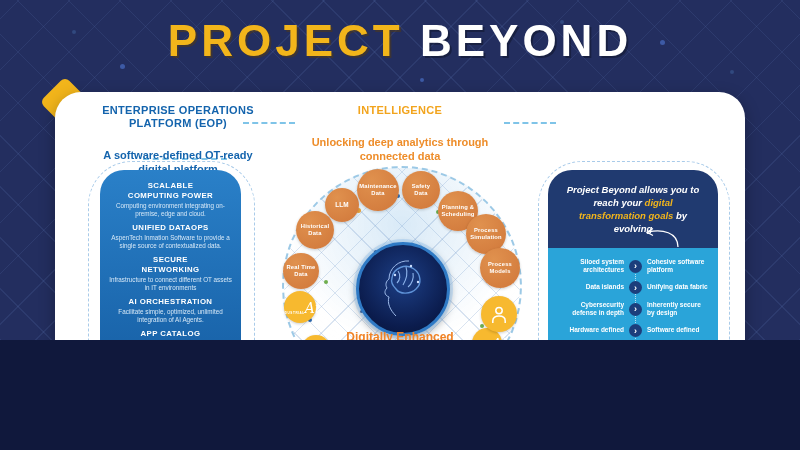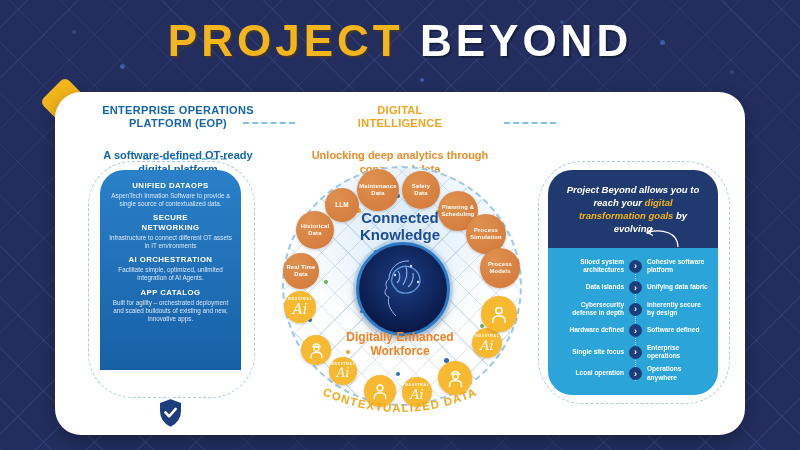--- a/index.html
+++ b/index.html
@@ -1,16 +1,16 @@
 <!DOCTYPE html>
 <html><head>
 <meta charset="utf-8">
 <style>
   html,body{margin:0;padding:0;background:#10183c;}
-  .stage{position:relative;width:800px;height:450px;background:#232e5f;overflow:hidden;
+  .stage{position:relative;width:800px;height:340px;background:#232e5f;overflow:hidden;
          font-family:"Liberation Sans",sans-serif;}
   .stage::before{content:"";position:absolute;inset:0;pointer-events:none;
     background:
       repeating-linear-gradient(45deg, rgba(88,114,175,.18) 0 1px, transparent 1px 36px),
       repeating-linear-gradient(-45deg, rgba(88,114,175,.18) 0 1px, transparent 1px 36px);}
   .bg-dot{position:absolute;border-radius:50%;}
 
   
   .title{position:absolute;top:16px;left:0;width:100%;text-align:center;
          font-weight:bold;font-size:44px;letter-spacing:4px;white-space:nowrap;}
@@ -64,21 +64,21 @@
   .brain{position:absolute;left:356px;top:242px;width:88px;height:88px;border-radius:50%;z-index:3;
          background:radial-gradient(circle at 50% 40%,#1d3f86 0%,#0b1c4d 68%,#071333 100%);
          border:3px solid #2f7ac5;box-shadow:0 0 0 3px rgba(140,190,235,.4),0 3px 8px rgba(0,0,0,.35);}
   .workforce-label{position:absolute;left:328px;top:331px;width:144px;text-align:center;z-index:3;
                    font-weight:bold;font-size:12px;color:#f08326;line-height:1.15;}
   .node{position:absolute;border-radius:50%;display:flex;align-items:center;justify-content:center;
         text-align:center;color:#fff;font-weight:bold;z-index:2;box-shadow:0 1px 3px rgba(0,0,0,.2);}
   .node.orange{background:radial-gradient(circle at 35% 28%,#e0914e,#d0773a);
                font-size:5.8px;line-height:1.25;letter-spacing:.2px;padding:3px;box-sizing:border-box;}
   .node.yellow{background:#f7b92f;}
-  .ai-badge{display:flex;flex-direction:column;align-items:center;line-height:1;}
+  .ai-badge{display:flex;flex-direction:row;align-items:flex-end;line-height:1;}
   .ai-small{font-size:3px;letter-spacing:.6px;font-weight:bold;}
   .ai-big{font-family:"DejaVu Serif",serif;font-style:italic;font-weight:normal;font-size:14px;margin-top:1px;}
   .arc-svg{position:absolute;left:298px;top:381px;z-index:2;}
 
   
   .right-dashed{position:absolute;left:538px;top:161px;width:190px;height:241px;
                 border:1.5px dashed #a9cbe9;border-radius:44px;}
   .right-navy{position:absolute;left:548px;top:170px;width:170px;height:78px;box-sizing:border-box;
               background:#203a70;border-radius:24px 24px 0 0;color:#fff;font-style:italic;font-weight:bold;
               font-size:9.5px;text-align:center;padding:13px 14px 0;line-height:1.38;}
@@ -120,20 +120,25 @@
   <div class="col-head left-head">
     <div class="h-line">ENTERPRISE OPERATIONS</div>
     <div class="h-line">PLATFORM (EOP)</div>
     <div class="h-sub">A software-defined OT-ready digital platform</div>
   </div>
 
   <div class="left-dashed"></div>
 
   <div class="left-box">
     <div class="feature">
+      <div class="f-title">SCALABLE</div>
+      <div class="f-title">COMPUTING POWER</div>
+      <div class="f-desc">Computing environment integrating on-premise, edge and cloud.</div>
+    </div>
+    <div class="feature">
       <div class="f-title">UNIFIED DATAOPS</div>
       <div class="f-desc">AspenTech Inmation Software to provide a single source of contextualized data.</div>
     </div>
     <div class="feature">
       <div class="f-title">SECURE</div>
       <div class="f-title">NETWORKING</div>
       <div class="f-desc">Infrastructure to connect different OT assets in IT environments</div>
     </div>
     <div class="feature">
       <div class="f-title">AI ORCHESTRATION</div>
@@ -145,21 +150,20 @@
     </div>
   </div>
 
 
   <svg class="shield" width="27" height="32" viewBox="0 0 27 32">
     <path d="M13.5,1 L25,5.2 V14 C25,22.5 20.2,27.8 13.5,31 C6.8,27.8 2,22.5 2,14 V5.2 Z" fill="#1c3e7c" stroke="#ffffff" stroke-width="2"></path>
     <path d="M8.5,15.5 l3.6,3.8 l6.6,-7.4" fill="none" stroke="#ffffff" stroke-width="2.6" stroke-linecap="round" stroke-linejoin="round"></path>
   </svg>
 
   <div class="col-head center-head">
-    <div class="h-line">DIGITAL</div>
     <div class="h-line">INTELLIGENCE</div>
     <div class="h-sub">Unlocking deep analytics through connected data</div>
   </div>
 
   <div class="big-circle">
     <span class="net-dot" style="left:30px;top:62px;width:4px;height:4px;background:#2f6db5;"></span>
     <span class="net-dot" style="left:72px;top:40px;width:5px;height:5px;background:#e8a33d;"></span>
     <span class="net-dot" style="left:112px;top:26px;width:4px;height:4px;background:#2f6db5;"></span>
     <span class="net-dot" style="left:152px;top:42px;width:4px;height:4px;background:#6fae4e;"></span>
     <span class="net-dot" style="left:192px;top:72px;width:5px;height:5px;background:#2f6db5;"></span>
@@ -169,21 +173,20 @@
     <span class="net-dot" style="left:62px;top:182px;width:4px;height:4px;background:#e8a33d;"></span>
     <span class="net-dot" style="left:112px;top:204px;width:4px;height:4px;background:#2f6db5;"></span>
     <span class="net-dot" style="left:160px;top:190px;width:5px;height:5px;background:#2f6db5;"></span>
     <span class="net-dot" style="left:196px;top:156px;width:4px;height:4px;background:#6fae4e;"></span>
     <span class="net-dot" style="left:90px;top:82px;width:3px;height:3px;background:#1c3e7c;"></span>
     <span class="net-dot" style="left:142px;top:92px;width:3px;height:3px;background:#e8a33d;"></span>
     <span class="net-dot" style="left:76px;top:142px;width:3px;height:3px;background:#1c3e7c;"></span>
     <span class="net-dot" style="left:156px;top:140px;width:3px;height:3px;background:#2f6db5;"></span>
   </div>
 
-  <div class="core-label">Connected Knowledge</div>
 
   <div class="brain">
     <svg width="88" height="88" viewBox="0 0 88 88" style="position:absolute;left:-3px;top:-3px;">
       <path d="M40,74 C34,68 31,61 33,55 C28,53 28,49 31,46 C29,43 30,39 33,37 C33,26 43,18 53,19" fill="none" stroke="#9db9e8" stroke-width="1"></path>
       <path d="M36,36 C37,26 50,21 58,27 C65,32 66,42 60,47 C55,52 44,53 40,47 C36,43 35,39 36,36 Z" fill="none" stroke="#5f93d8" stroke-width="1.4"></path>
       <path d="M42,29 C45,33 44,38 41,41" fill="none" stroke="#8fb5ec" stroke-width="1.1"></path>
       <path d="M50,25 C52,31 50,38 47,43" fill="none" stroke="#8fb5ec" stroke-width="1.1"></path>
       <path d="M57,31 C58,36 56,42 52,45" fill="none" stroke="#8fb5ec" stroke-width="1.1"></path>
       <circle cx="39" cy="33" r="1.2" fill="#cde0ff"></circle>
       <circle cx="55" cy="24" r="1.2" fill="#cde0ff"></circle>

